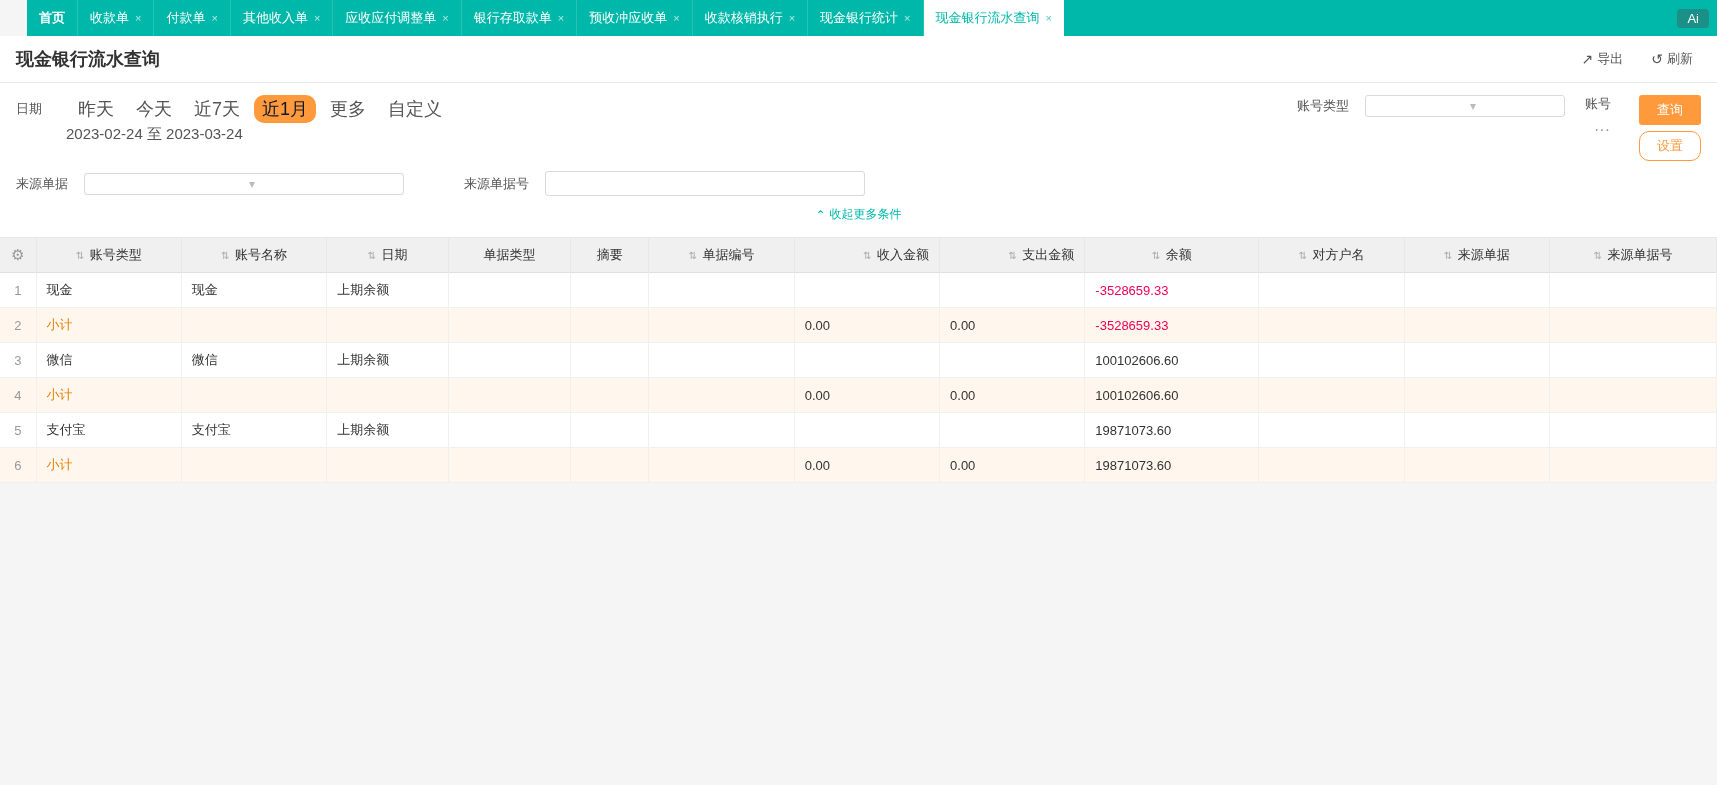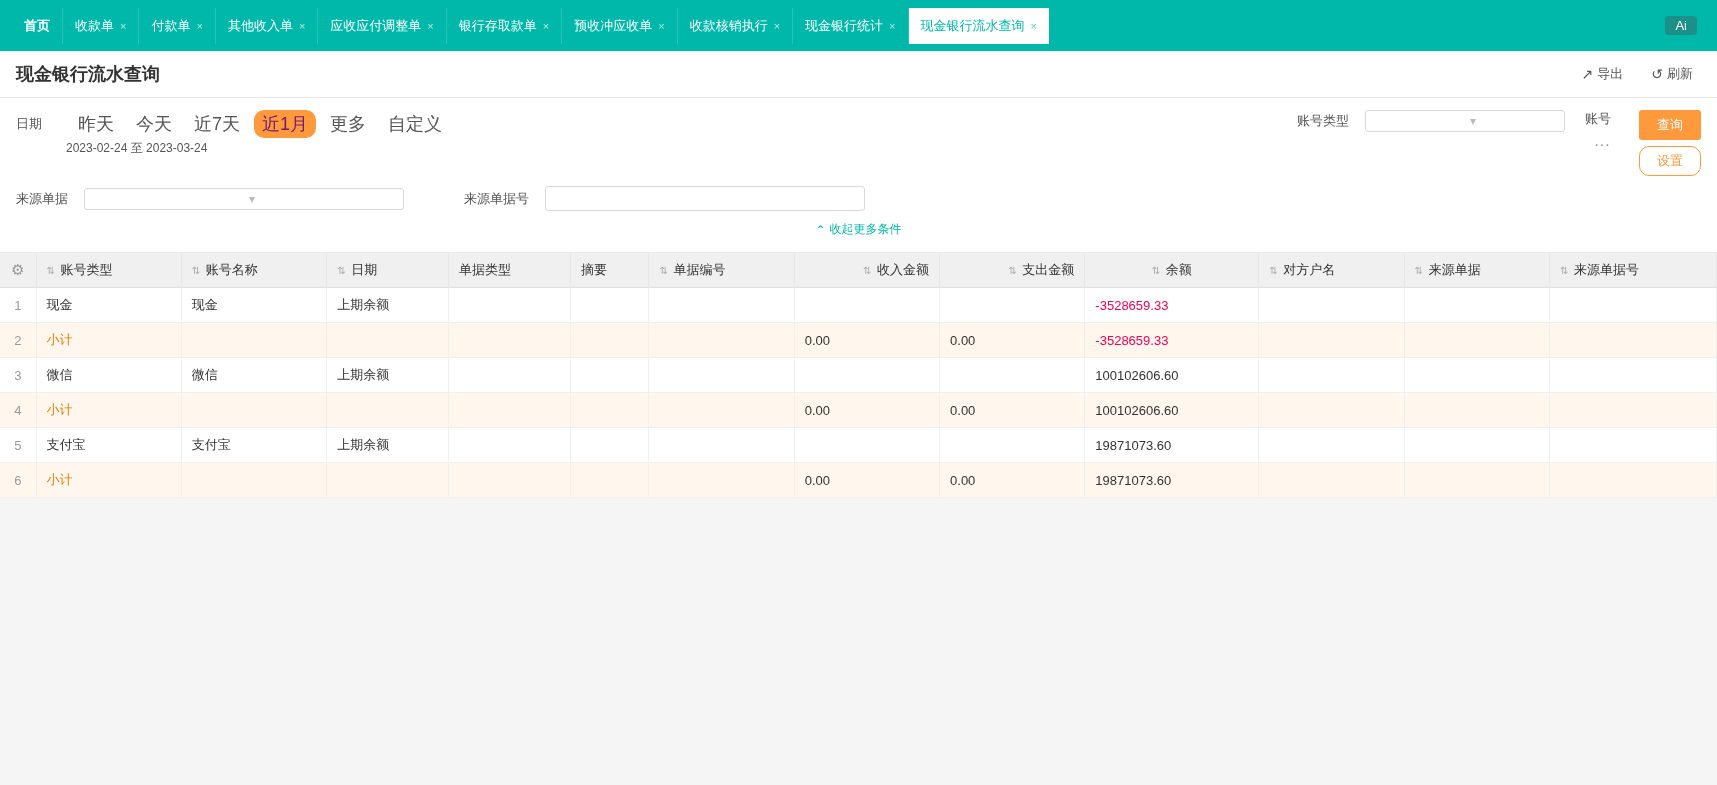--- a/index.html
+++ b/index.html
@@ -3,23 +3,24 @@
   <meta charset="utf-8">
   <style>
     * { box-sizing: border-box; margin: 0; padding: 0; }
     body { font-family: 'Microsoft YaHei', Arial, sans-serif; font-size: 13px; background: #f5f5f5; color: #333; }
 
     
     .top-nav {
       background: #00b8a9;
       display: flex;
       align-items: center;
-      height: 51px;
-      padding: 0 12px;
+      height: 36px;
+      padding: 0 0;
       overflow: hidden;
+      margin-left: 27px;
     }
     .nav-item {
       padding: 0 12px;
       height: 36px;
       display: flex;
       align-items: center;
       color: #fff;
       font-size: 13px;
       cursor: pointer;
       white-space: nowrap;
@@ -82,26 +83,26 @@
     }
     .date-btn {
       padding: 2px 8px;
       border-radius: 3px;
       color: #555;
       cursor: pointer;
       font-size: 18px;
     }
     .date-btn.active {
       background: #ff9a3c;
-      color: #701a75;
+      color: #0f172a;
       border-radius: 10px;
     }
     .date-range {
       color: #555;
-      font-size: 12px;
+      font-size: 15px;
       margin-left: 6px;
     }
     .filter-input {
       border: 1px solid #d9d9d9;
       border-radius: 3px;
       padding: 4px 8px;
       font-size: 13px;
       min-width: 200px;
     }
     .chevron-down {
@@ -162,21 +163,21 @@
       width: 100%;
       border-collapse: collapse;
       font-size: 13px;
     }
     thead tr {
       background: #f0f0f0;
       border-bottom: 1px solid #e0e0e0;
     }
     thead th {
       padding: 8px 10px;
-      text-align: left;
+      text-align: center;
       color: #333;
       font-weight: 500;
       white-space: nowrap;
       border-right: 1px solid #e8e8e8;
       position: relative;
     }
     thead th .sort-arrows {
       font-size: 10px;
       color: #aaa;
       margin-right: 2px;

